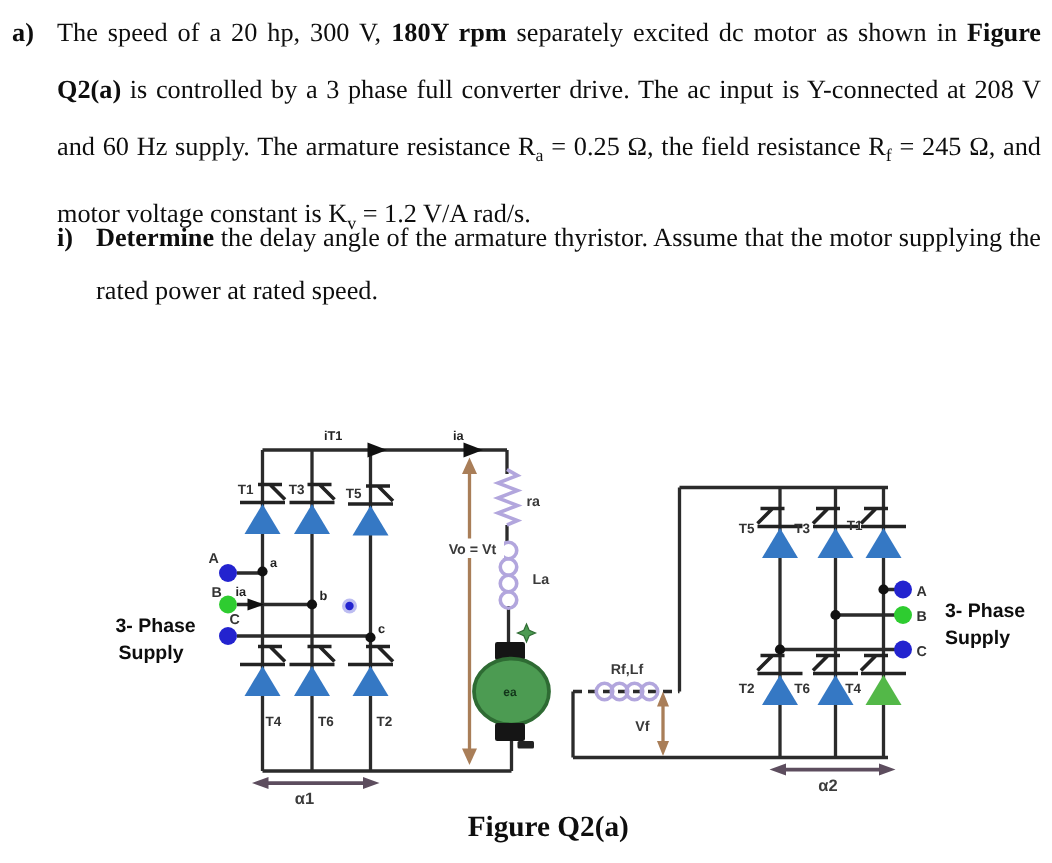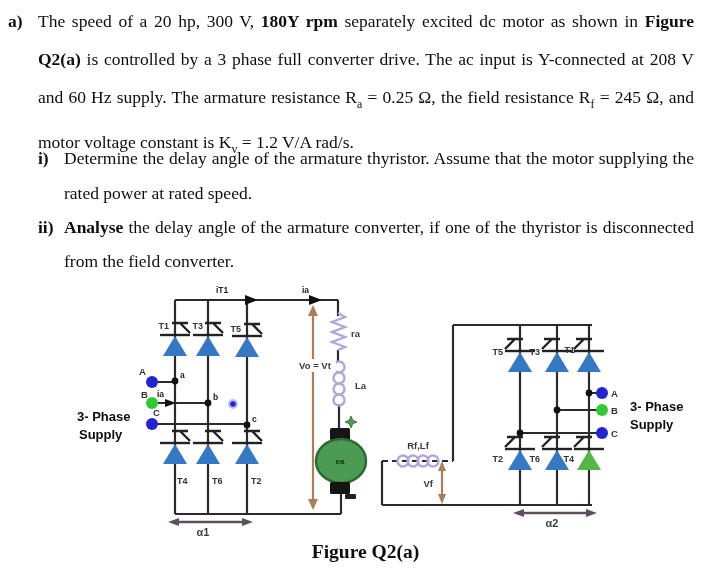--- a/index.html
+++ b/index.html
@@ -37,27 +37,23 @@
 
 <div id="page">
 
   <div class="row" id="para-a">
     <div class="marker">a)</div>
     <div class="body"><span>The speed of a 20 hp, 300 V, </span><span style="font-weight: bold;">180Y rpm</span><span> separately excited dc motor as shown in </span><span style="font-weight: bold;">Figure Q2(a)</span><span> is controlled by a 3 phase full converter drive. The ac input is Y-connected at 208 V and 60 Hz supply. The armature resistance R</span><sub>a</sub><span> = 0.25 Ω, the field resistance R</span><sub>f</sub><span> = 245 Ω, and motor voltage constant is K</span><sub>v</sub><span> = 1.2 V/A rad/s.</span></div>
   </div>
 
   <div class="row" id="item-i">
     <div class="marker">i)</div>
-    <div class="body"><span style="font-weight: normal;">Determine</span><span> the delay angle of the armature thyristor. Assume that the motor supplying the rated power at rated speed.</span></div>
+    <div class="body"><span style="font-weight: bold;">Determine</span><span> the delay angle of the armature thyristor. Assume that the motor supplying the rated power at rated speed.</span></div>
   </div>
 
-  <div class="row" id="item-ii">
-    <div class="marker">ii)</div>
-    <div class="body"><span style="font-weight: bold;">Analyse</span><span> the delay angle of the armature converter, if one of the thyristor is disconnected from the field converter.</span></div>
-  </div>
 
   <svg width="701" height="575" viewBox="0 0 701 575">
     <defs>
       <g id="thy">
         <line x1="-15" y1="0" x2="15" y2="0" class="sym"></line>
         <path d="M -12 21 L 12 21 L 0 1 Z" stroke="none"></path>
         <path d="M -3 -12 L 13 -12 M 5 -12 L 15 -2" class="sym"></path>
       </g>
     </defs>
 

